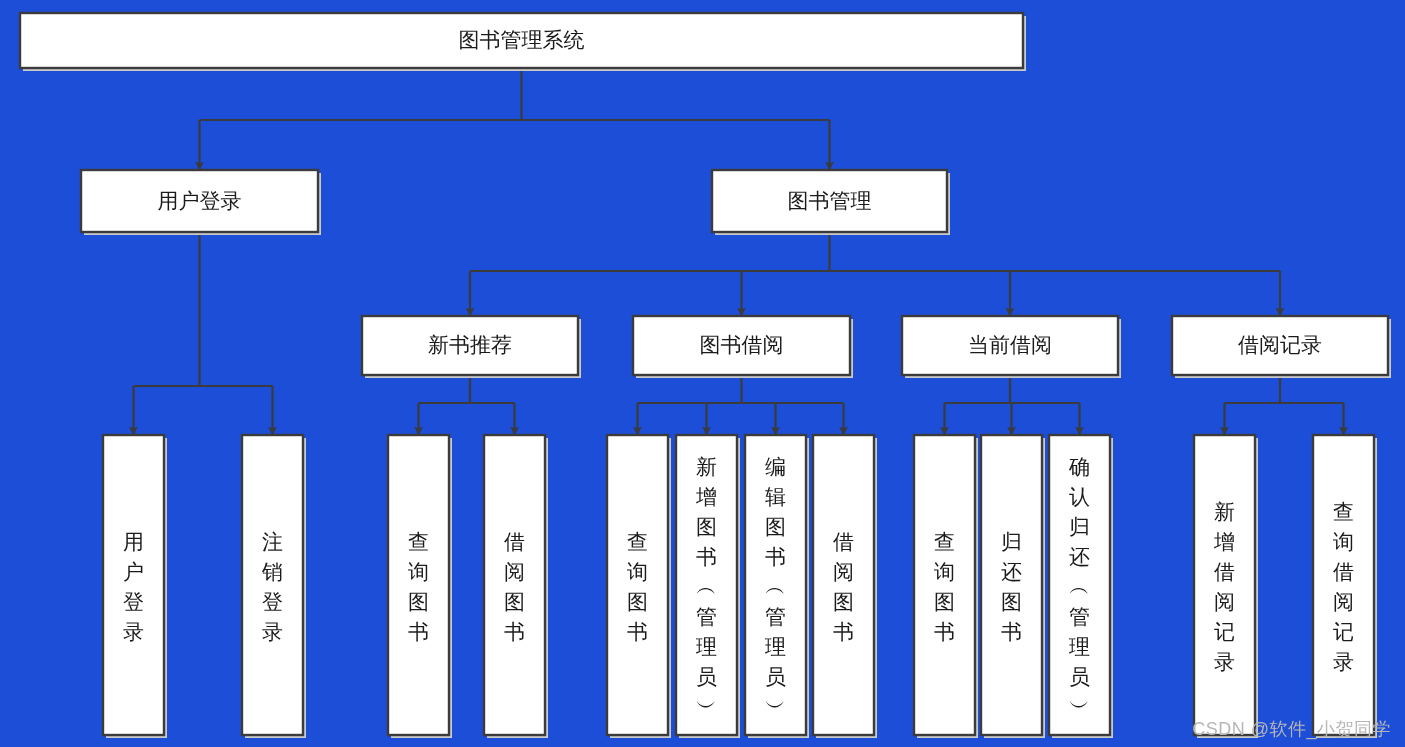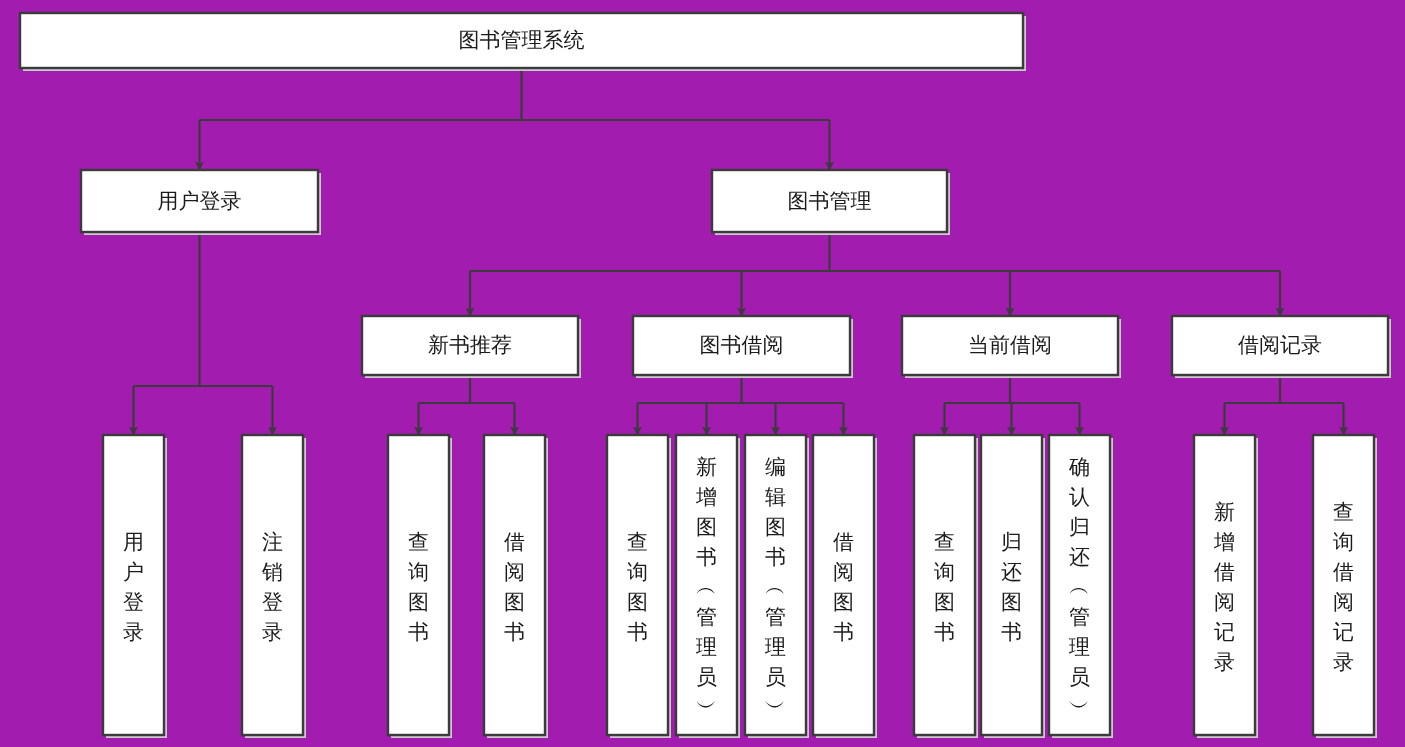--- a/index.html
+++ b/index.html
@@ -7,21 +7,21 @@
     padding: 0;
     background: #ffffff;
   }
   body {
     font-family: "Liberation Sans", "DejaVu Sans", sans-serif;
   }
   #diagram-root {
     position: relative;
     width: 1405px;
     height: 747px;
-    background: #a21caf;
+    background: #1d4ed8;
     overflow: hidden;
     text-align: right;
   }
   svg#tree-svg {
     position: absolute;
     left: 0;
     top: 0;
     width: 1405px;
     height: 747px;
   }
@@ -209,13 +209,14 @@
           <text x="1224.5" y="519" class="node-label-v"><tspan x="1224.5" dy="0">新</tspan><tspan x="1224.5" dy="30">增</tspan><tspan x="1224.5" dy="30">借</tspan><tspan x="1224.5" dy="30">阅</tspan><tspan x="1224.5" dy="30">记</tspan><tspan x="1224.5" dy="30">录</tspan></text>
         </g>
         <g>
           <rect x="1316" y="438" width="61" height="300" class="node-shadow"></rect>
           <rect x="1313" y="435" width="61" height="300" class="node-box"></rect>
           <text x="1343.5" y="519" class="node-label-v"><tspan x="1343.5" dy="0">查</tspan><tspan x="1343.5" dy="30">询</tspan><tspan x="1343.5" dy="30">借</tspan><tspan x="1343.5" dy="30">阅</tspan><tspan x="1343.5" dy="30">记</tspan><tspan x="1343.5" dy="30">录</tspan></text>
         </g>
       </g>
   </svg>
 
+  <div class="watermark">CSDN @软件_小贺同学</div>
 </div>
 
 </body></html>

